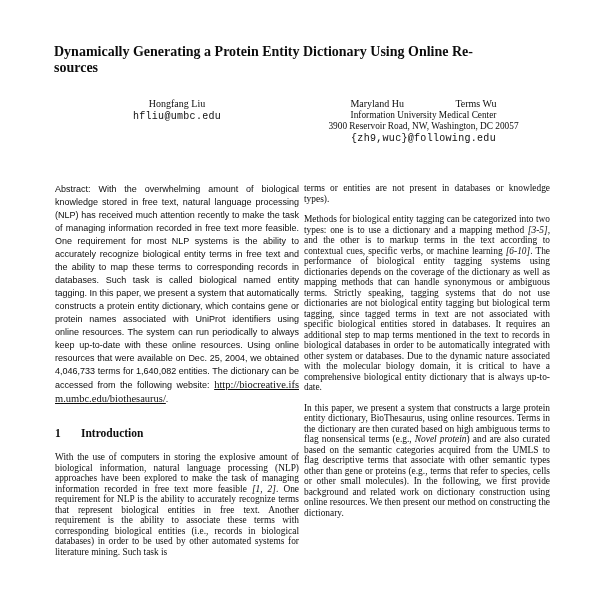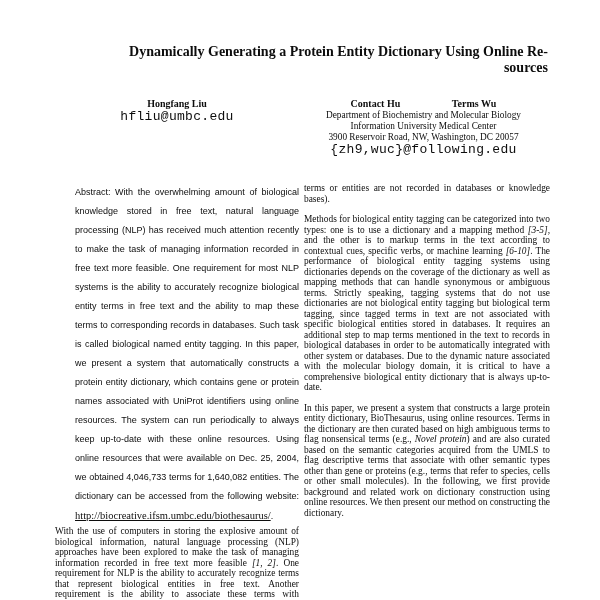--- a/index.html
+++ b/index.html
@@ -2,40 +2,40 @@
 <html><head>
 <meta charset="utf-8">
 <style>
   * { margin:0; padding:0; box-sizing:border-box; }
   html,body { width:600px; height:600px; background:#ffffff; }
   body { position:relative; overflow:hidden; color:#0d0d0d;
          font-family:"Liberation Serif", serif; }
   .page { position:absolute; inset:0; background:#ffffff; overflow:hidden; }
 
   .title { position:absolute; top:44px; left:54px; width:494px;
-           text-align:right; font-weight:bold; font-size:14px; line-height:15.5px;
+           text-align:left; font-weight:bold; font-size:14px; line-height:15.5px;
            font-family:"Liberation Serif", serif; }
   .title-line { display:block; }
 
   .authors { position:absolute; top:98px; left:55px; width:493px; display:flex; }
   .author-col { text-align:center; }
   .author-col.left { width:244px; }
   .author-col.right { flex:1; }
-  .names-row { display:flex; justify-content:space-evenly; font-weight:bold;
+  .names-row { display:flex; justify-content:space-evenly; font-weight:normal;
                font-size:10px; line-height:12px; }
   .aff-line { font-size:9.3px; line-height:11px; }
   .email { font-family:"Liberation Mono","DejaVu Sans Mono", monospace;
-           font-size:13px; line-height:12px; margin-top:1px; letter-spacing:0.3px; }
+           font-size:10px; line-height:12px; margin-top:1px; letter-spacing:0.3px; }
 
   .col { position:absolute; top:183px; }
   .col-left  { left:55px;  width:244px; }
   .col-right { left:304px; width:246px; }
 
   .abstract { font-family:"Liberation Sans", sans-serif; font-size:9px;
-              line-height:19px; text-align:justify;margin-left:20px; }
+              line-height:13px; text-align:justify; }
   .url-link { font-family:"Liberation Serif", serif; font-size:10.5px;
               color:#0d0d0d; text-decoration:underline; word-break:break-all; }
   .contact { font-family:"Liberation Sans", sans-serif; font-size:8.8px;
              line-height:12px; }
 
   .section-heading { margin-top:21px; margin-bottom:13px; font-weight:bold;
                      font-size:11.5px; font-family:"Liberation Serif", serif; }
   .sec-num { display:inline-block; width:26px; }
 
   .body-text { font-size:9.4px; line-height:10.5px; text-align:justify;
@@ -55,34 +55,34 @@
 
   <div class="authors">
     <div class="author-col left">
       <div class="names-row">
         <span>Hongfang Liu</span>
       </div>
       <div class="email">hfliu@umbc.edu</div>
     </div>
     <div class="author-col right">
       <div class="names-row">
-        <span>Contact Hu</span>
+        <span>Maryland Hu</span>
         <span>Terms Wu</span>
       </div>
-      <div class="aff-line">Department of Biochemistry and Molecular Biology</div>
       <div class="aff-line">Information University Medical Center</div>
       <div class="aff-line">3900 Reservoir Road, NW, Washington, DC 20057</div>
       <div class="email">{zh9,wuc}@following.edu</div>
     </div>
   </div>
 
   <div class="col col-left">
     <p class="abstract"><span>Abstract: With the overwhelming amount of biological knowledge stored in free text, natural language processing (NLP) has received much attention recently to make the task of managing information recorded in free text more feasible. One requirement for most NLP systems is the ability to accurately recognize biological entity terms in free text and the ability to map these terms to corresponding records in databases. Such task is called biological named entity tagging. In this paper, we present a system that automatically constructs a protein entity dictionary, which contains gene or protein names associated with UniProt identifiers using online resources. The system can run periodically to always keep up-to-date with these online resources. Using online resources that were available on Dec. 25, 2004, we obtained 4,046,733 terms for 1,640,082 entities. The dictionary can be accessed from the following website: </span><a href="#" class="url-link">http://biocreative.ifsm.umbc.edu/biothesaurus/</a><span>.</span></p>
+    <h2 class="section-heading"><span class="sec-num">1</span><span>Introduction</span></h2>
     <p class="body-text"><span>With the use of computers in storing the explosive amount of biological information, natural language processing (NLP) approaches have been explored to make the task of managing information recorded in free text more feasible </span><span class="ref">[1, 2]</span><span>. One requirement for NLP is the ability to accurately recognize terms that represent biological entities in free text. Another requirement is the ability to associate these terms with corresponding biological entities (i.e., records in biological databases) in order to be used by other automated systems for literature mining. Such task is</span></p>
   </div>
 
   <div class="col col-right">
-    <p class="body-text">terms or entities are not recorded in databases or knowledge bases).</p>
+    <p class="body-text">terms or entities are not present in databases or knowledge types).</p>
     <p class="body-text"><span>Methods for biological entity tagging can be categorized into two types: one is to use a dictionary and a mapping method </span><span class="ref">[3-5]</span><span>, and the other is to markup terms in the text according to contextual cues, specific verbs, or machine learning </span><span class="ref">[6-10]</span><span>. The performance of biological entity tagging systems using dictionaries depends on the coverage of the dictionary as well as mapping methods that can handle synonymous or ambiguous terms. Strictly speaking, tagging systems that do not use dictionaries are not biological entity tagging but biological term tagging, since tagged terms in text are not associated with specific biological entities stored in databases. It requires an additional step to map terms mentioned in the text to records in biological databases in order to be automatically integrated with other system or databases. Due to the dynamic nature associated with the molecular biology domain, it is critical to have a comprehensive biological entity dictionary that is always up-to-date.</span></p>
     <p class="body-text"><span>In this paper, we present a system that constructs a large protein entity dictionary, BioThesaurus, using online resources. Terms in the dictionary are then curated based on high ambiguous terms to flag nonsensical terms (e.g., </span><span class="ref">Novel protein</span><span>) and are also curated based on the semantic categories acquired from the UMLS to flag descriptive terms that associate with other semantic types other than gene or proteins (e.g., terms that refer to species, cells or other small molecules). In the following, we first provide background and related work on dictionary construction using online resources. We then present our method on constructing the dictionary.</span></p>
   </div>
 
 </div>
 
 </body></html>

